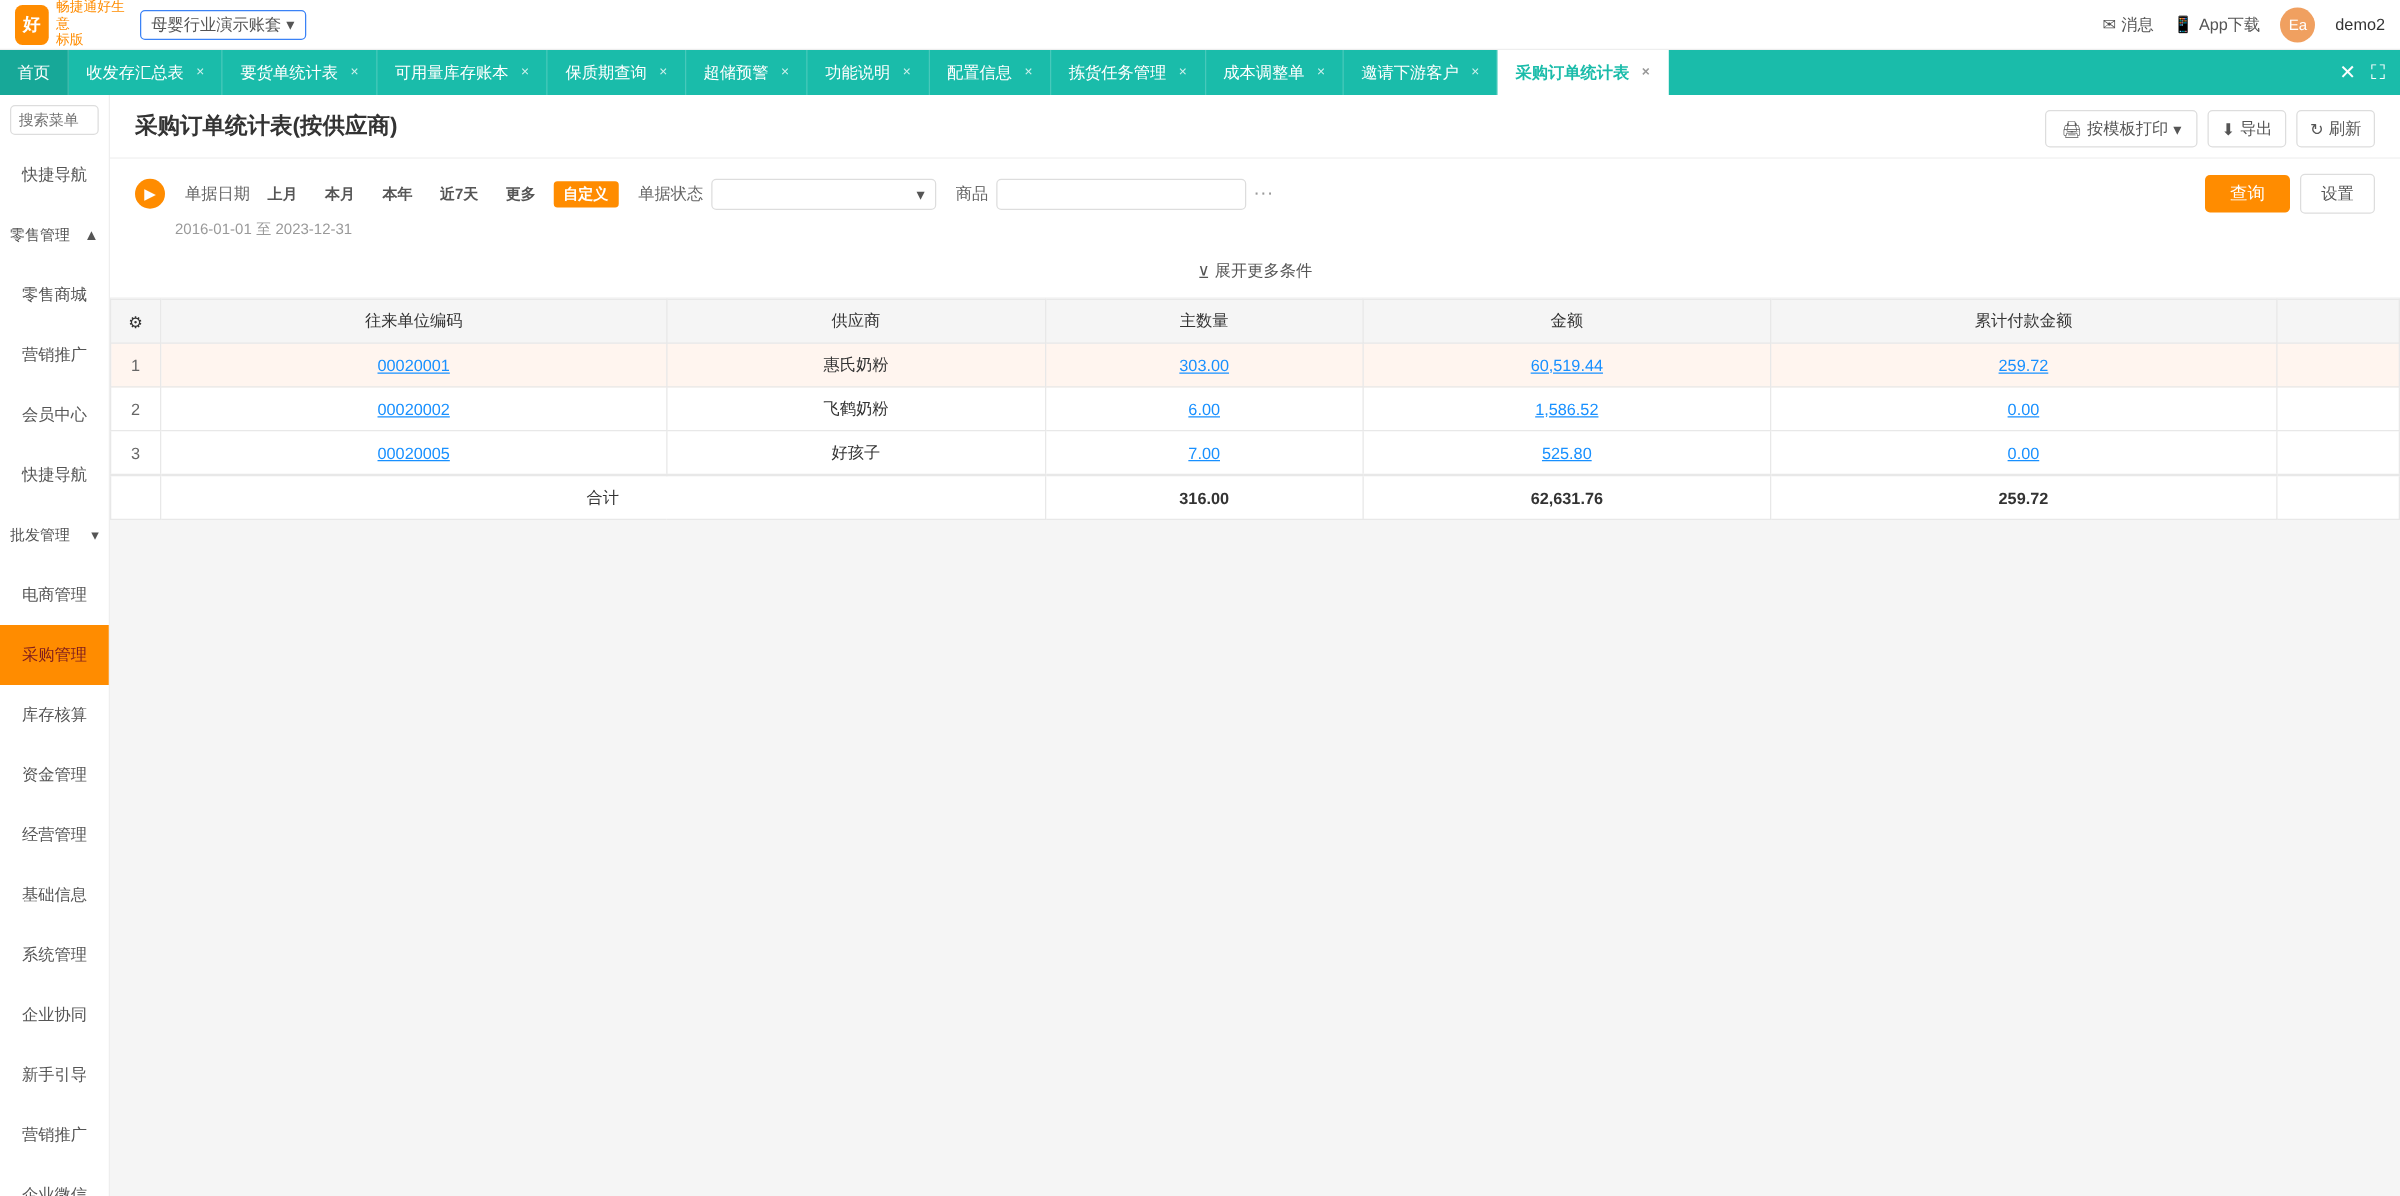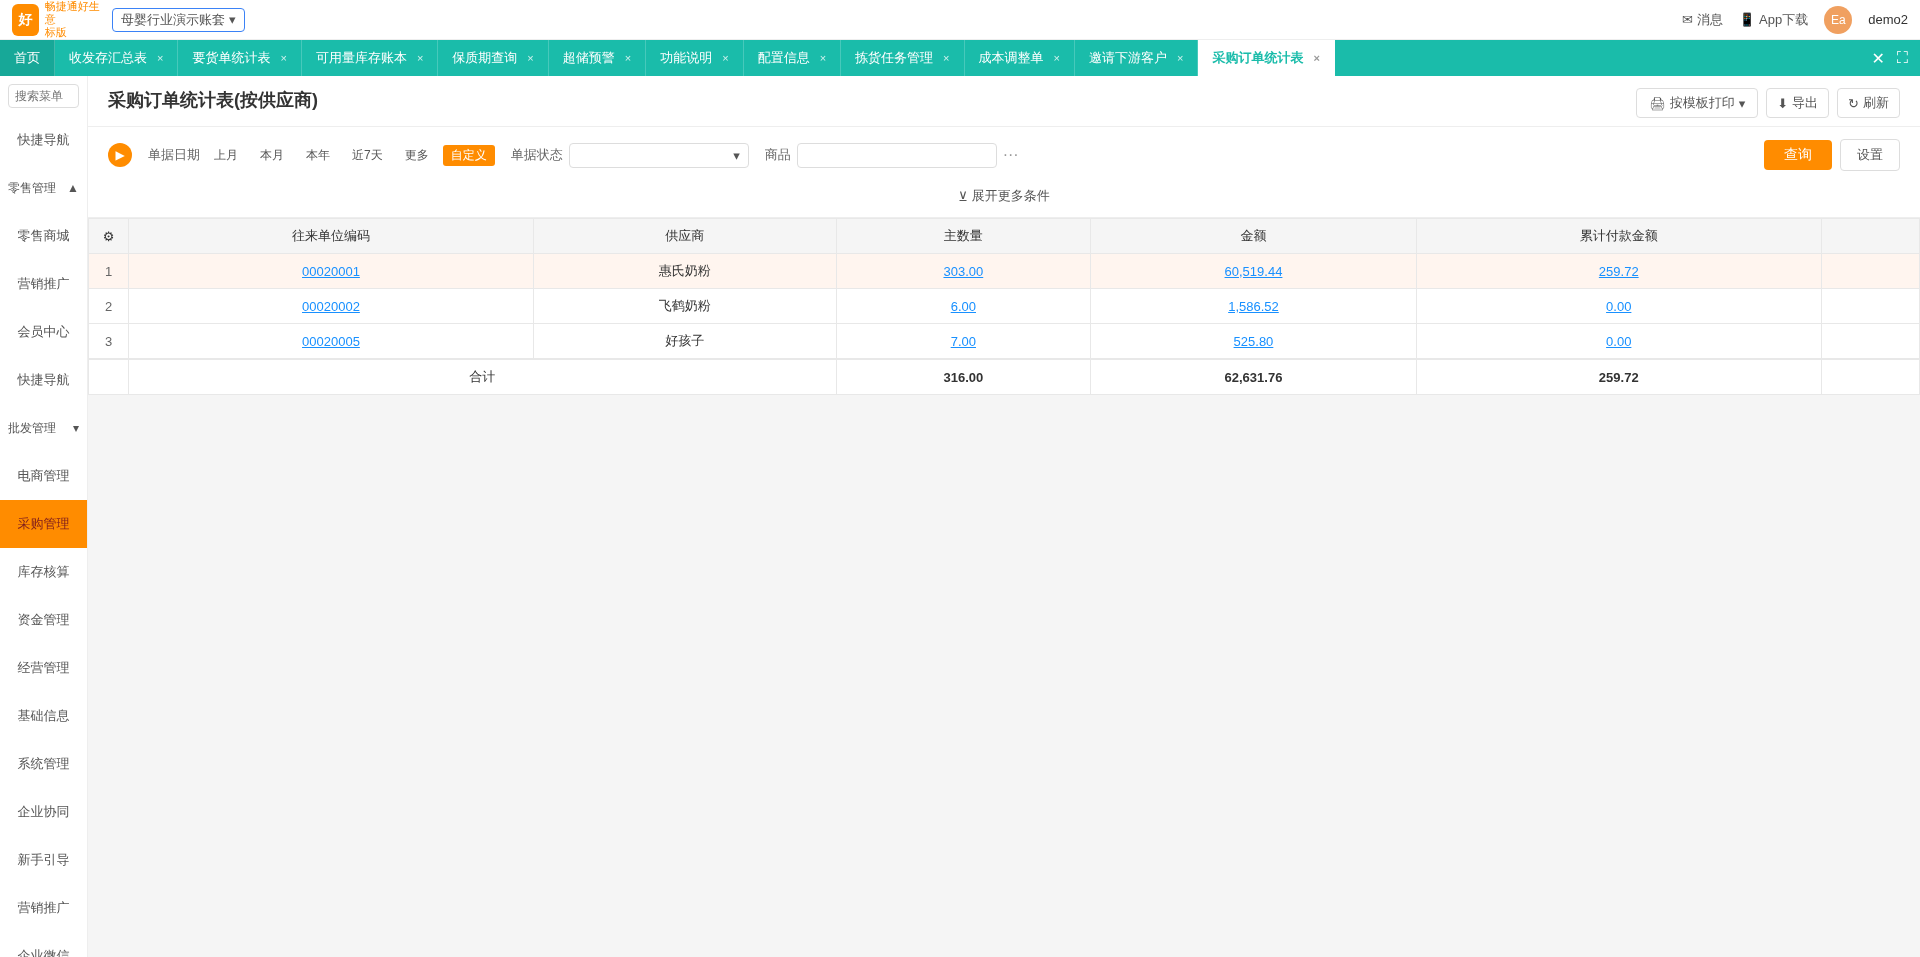--- a/index.html
+++ b/index.html
@@ -45,21 +45,21 @@
     .page-actions { display: flex; align-items: center; gap: 8px; }
     .btn-print { display: flex; align-items: center; gap: 4px; padding: 5px 12px; border: 1px solid #ddd; border-radius: 4px; background: #fff; cursor: pointer; font-size: 13px; color: #555; }
     .btn-export { display: flex; align-items: center; gap: 4px; padding: 5px 10px; border: 1px solid #ddd; border-radius: 4px; background: #fff; cursor: pointer; font-size: 13px; color: #555; }
     .btn-refresh { display: flex; align-items: center; gap: 4px; padding: 5px 10px; border: 1px solid #ddd; border-radius: 4px; background: #fff; cursor: pointer; font-size: 13px; color: #555; }
 
     
     .filter-area { background: #fff; padding: 12px 20px; border-bottom: 1px solid #eee; }
     .filter-row { display: flex; align-items: center; gap: 16px; flex-wrap: wrap; }
     .filter-item { display: flex; align-items: center; gap: 6px; }
     .filter-label { font-size: 13px; color: #666; white-space: nowrap; }
-    .filter-shortcut { padding: 2px 8px; border-radius: 3px; cursor: pointer; font-size: 12px; color: #555; }
+    .filter-shortcut { padding: 2px 8px; border-radius: 3px; cursor: pointer; font-size: 12px; color: #555; font-weight: bold; }
     .filter-shortcut.custom { background: #ff8c00; color: #fff; padding: 2px 8px; border-radius: 3px; font-size: 12px; }
     .filter-select { border: 1px solid #ddd; border-radius: 4px; padding: 4px 8px; font-size: 13px; color: #555; background: #fff; cursor: pointer; min-width: 180px; display: flex; align-items: center; justify-content: space-between; gap: 6px; }
     .filter-input { border: 1px solid #ddd; border-radius: 4px; padding: 4px 8px; font-size: 13px; color: #555; background: #fff; width: 200px; }
     .filter-dots { color: #999; cursor: pointer; font-size: 16px; }
     .btn-search { background: #ff8c00; color: #fff; border: none; border-radius: 4px; padding: 6px 20px; font-size: 14px; cursor: pointer; }
     .btn-setting { background: #fff; color: #555; border: 1px solid #ddd; border-radius: 4px; padding: 6px 16px; font-size: 13px; cursor: pointer; }
     .expand-more { display: flex; align-items: center; gap: 4px; color: #555; cursor: pointer; font-size: 13px; margin-top: 8px; }
 
     
     .toggle-arrow { width: 24px; height: 24px; background: #ff8c00; border-radius: 50%; display: flex; align-items: center; justify-content: center; color: #fff; cursor: pointer; font-size: 12px; flex-shrink: 0; }
@@ -274,20 +274,25 @@
         </div>
         <div class="filter-item">
           <span class="filter-label">商品</span>
           <input type="text" class="filter-input" style="">
           <span class="filter-dots">···</span>
         </div>
         <div style="margin-left:auto; display:flex; gap:8px; align-items:center;">
           <button class="btn-search">查询</button>
           <button class="btn-setting">设置</button>
         </div>
+      </div>
+      <div style="margin-top:4px; margin-left:32px;">
+        <span style="font-size:12px;color:#999;">2016-01-01</span>
+        <span style="font-size:12px;color:#999;"> 至 </span>
+        <span style="font-size:12px;color:#999;">2023-12-31</span>
       </div>
       <div style="display:flex;justify-content:center;margin-top:8px;">
         <div class="expand-more">
           <span>⊻</span>
           <span>展开更多条件</span>
         </div>
       </div>
     </div>
 
     <div class="table-container">

